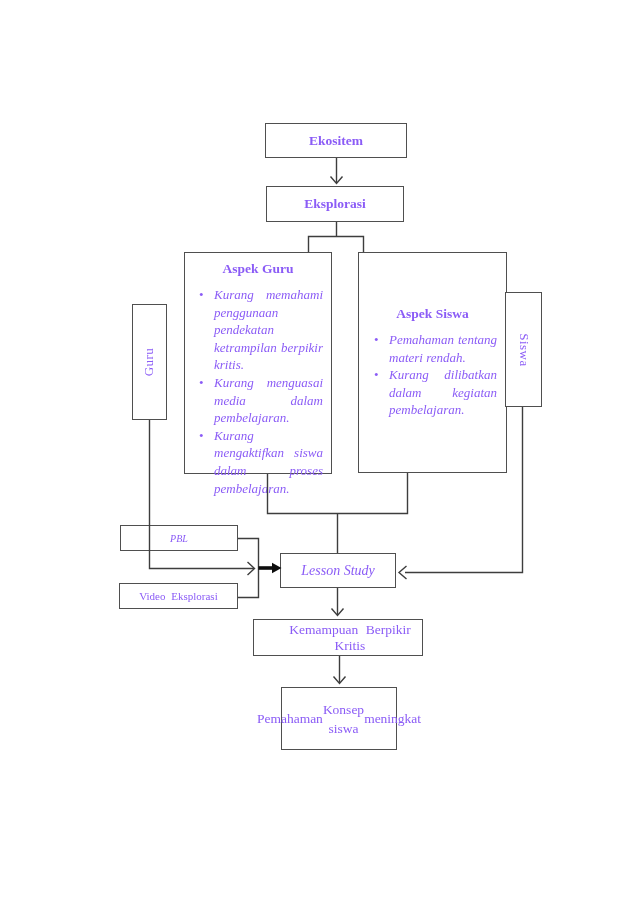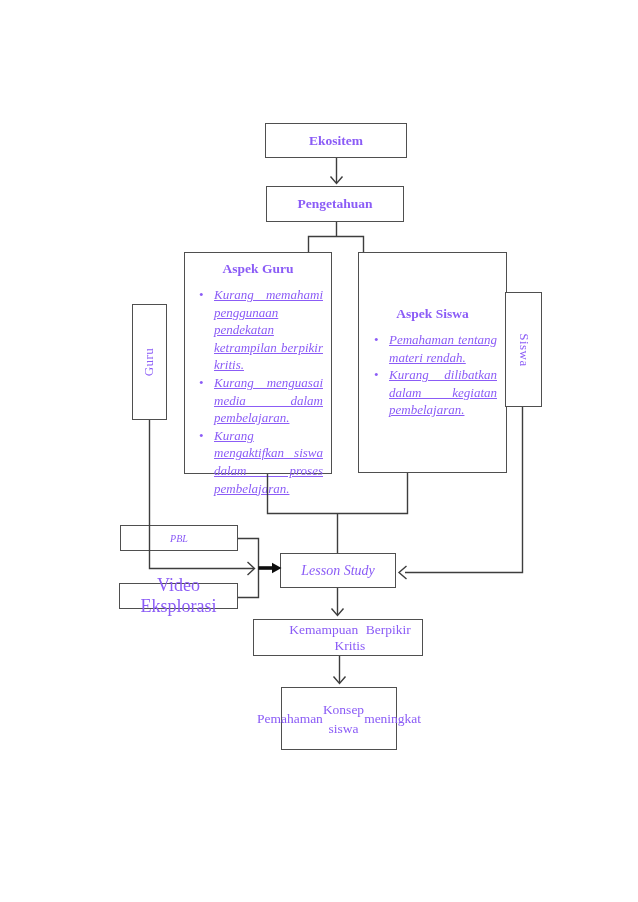--- a/index.html
+++ b/index.html
@@ -33,35 +33,35 @@
 
   #aspek-guru   { left:184px; top:252px; width:148px; height:222px;
                   display:block; padding:8px 8px 4px 8px; text-align:left; }
   #aspek-siswa  { left:338px; top:252px; width:149px; height:221px;
                   display:flex; flex-direction:column; justify-content:center;
                   padding:6px 9px; text-align:left;margin-left:20px; }
   .panel-title  { display:block; text-align:center; font-weight:bold;
                   font-size:13.5px; margin-bottom:9px; }
   ul.bullets    { list-style:none; font-style:italic; font-size:13px;
                   line-height:17.6px; }
-  ul.bullets li { position:relative; padding-left:21px; text-align:justify;text-decoration:underline; }
+  ul.bullets li { position:relative; padding-left:21px; text-align:justify; }
   ul.bullets li::before {
                   content:"\2022"; position:absolute; left:6px; top:0;
                   font-style:normal; font-size:13px; }
 
   .vbox         { z-index:2; }
   #guru         { left:132px; top:304px; width:35px;  height:116px; font-size:13px; }
   #siswa        { left:505px; top:292px; width:37px;  height:115px; font-size:13px; }
   .vtext        { display:inline-block; white-space:nowrap; letter-spacing:0.5px; }
   .rot-ccw      { transform:rotate(-90deg); }
   .rot-cw       { transform:rotate(90deg); }
 
   #pbl          { left:120px; top:525px; width:118px; height:26px; font-size:10px; }
   #video-eksplorasi { left:119px; top:583px; width:119px; height:26px;
-                  font-size:18px; word-spacing:3px; }
+                  font-size:11px; word-spacing:3px; }
   #lesson-study { left:280px; top:553px; width:116px; height:35px; font-size:14px;justify-content:center; }
   #kemampuan    { left:253px; top:619px; width:170px; height:37px;
                   font-size:13.5px; word-spacing:4px;padding-left:24px; }
   #pemahaman    { left:281px; top:687px; width:116px; height:63px;
                   flex-direction:row; font-size:13.5px; line-height:19px; }
 
   .connectors path, .connectors line, .connectors polyline {
     stroke:#3d3d3d; stroke-width:1.4; fill:none;
   }
   .connectors .thick { stroke:#0d0d0d; stroke-width:3.6; }
@@ -70,21 +70,21 @@
 </head>
 <body>
 
 <div class="page">
 
   <div class="box bold" id="ekositem">
     <span>Ekositem</span>
   </div>
 
   <div class="box bold" id="pengetahuan">
-    <span>Pengetahuan</span>
+    <span>Eksplorasi</span>
   </div>
 
   <div class="box" id="aspek-guru">
     <span class="panel-title">Aspek Guru</span>
     <ul class="bullets">
       <li>Kurang memahami penggunaan pendekatan ketrampilan berpikir kritis.</li>
       <li>Kurang menguasai media dalam pembelajaran.</li>
       <li>Kurang mengaktifkan siswa dalam proses pembelajaran.</li>
     </ul>
   </div>

